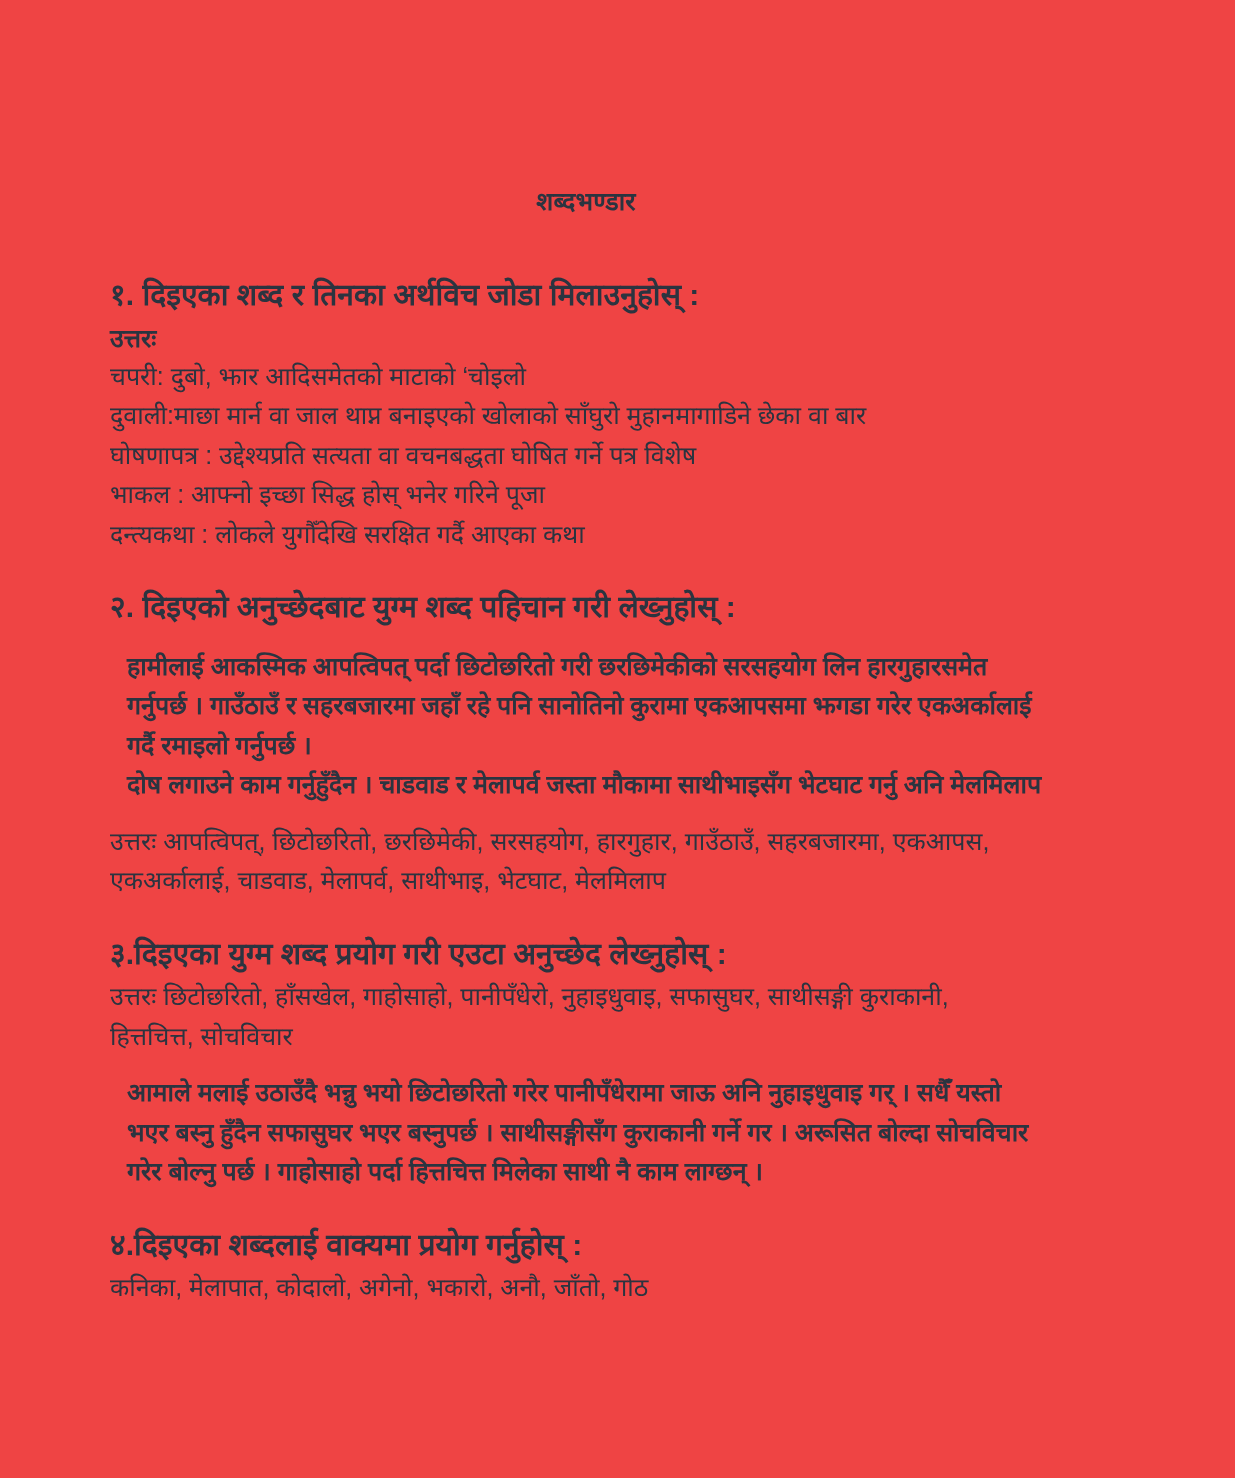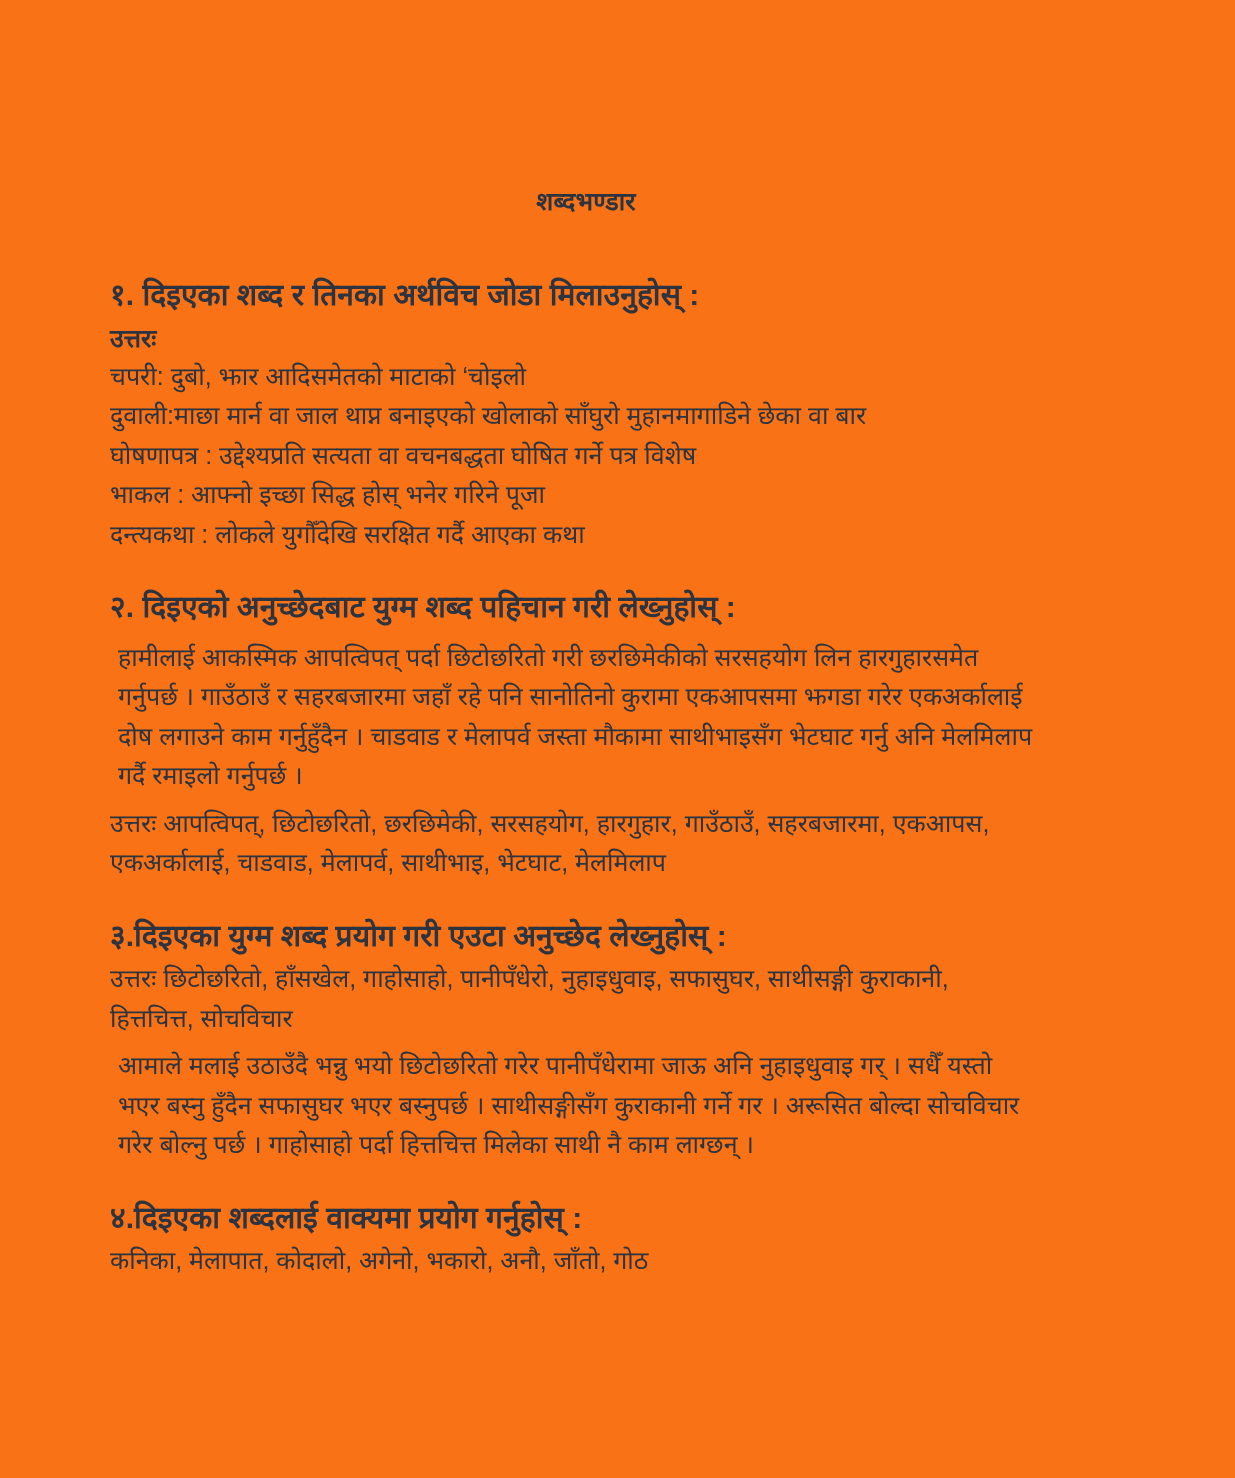--- a/index.html
+++ b/index.html
@@ -15,21 +15,21 @@
     color: #2b3440;
     -webkit-font-smoothing: antialiased;
     overflow: hidden;
   }
   .page {
     position: relative;
     width: 1235px;
     height: 1478px;
     box-sizing: border-box;
     padding: 0;
-    background: #f97316;
+    background: #ef4444;
   }
   .doc-title {
     position: absolute;
     left: 0;
     top: 186px;
     width: 1172px;
     text-align: center;
     font-size: 25px;
     font-weight: 700;
     letter-spacing: 0.2px;
@@ -62,23 +62,23 @@
   }
   .line {
     font-size: 25px;
     font-weight: 400;
     line-height: 1.58;
     margin: 0;
     white-space: nowrap;
   }
   .para {
     font-size: 25px;
-    font-weight: 400;
+    font-weight: 700;
     line-height: 1.58;
-    margin: 8px;
+    margin: 17px;
   }
   .para .ln {
     display: block;
     white-space: nowrap;
   }
 </style>
 </head>
 <body>
 
 <div class="page">
@@ -95,22 +95,22 @@
       <div class="line">घोषणापत्र : उद्देश्यप्रति सत्यता वा वचनबद्धता घोषित गर्ने पत्र विशेष</div>
       <div class="line">भाकल : आफ्नो इच्छा सिद्ध होस् भनेर गरिने पूजा</div>
       <div class="line">दन्त्यकथा : लोकले युगौँदेखि सरक्षित गर्दै आएका कथा</div>
     </div>
 
     <div class="section">
       <div class="q-heading">२. दिइएको अनुच्छेदबाट युग्म शब्द पहिचान गरी लेख्नुहोस् :</div>
       <div class="para">
         <span class="ln">हामीलाई आकस्मिक आपत्विपत् पर्दा छिटोछरितो गरी छरछिमेकीको सरसहयोग लिन हारगुहारसमेत</span>
         <span class="ln">गर्नुपर्छ । गाउँठाउँ र सहरबजारमा जहाँ रहे पनि सानोतिनो कुरामा एकआपसमा झगडा गरेर एकअर्कालाई</span>
+        <span class="ln">गर्दै रमाइलो गर्नुपर्छ ।</span>
         <span class="ln">दोष लगाउने काम गर्नुहुँदैन । चाडवाड र मेलापर्व जस्ता मौकामा साथीभाइसँग भेटघाट गर्नु अनि मेलमिलाप</span>
-        <span class="ln">गर्दै रमाइलो गर्नुपर्छ ।</span>
       </div>
       <div class="line">उत्तरः आपत्विपत्, छिटोछरितो, छरछिमेकी, सरसहयोग, हारगुहार, गाउँठाउँ, सहरबजारमा, एकआपस,</div>
       <div class="line">एकअर्कालाई, चाडवाड, मेलापर्व, साथीभाइ, भेटघाट, मेलमिलाप</div>
     </div>
 
     <div class="section">
       <div class="q-heading">३.दिइएका युग्म शब्द प्रयोग गरी एउटा अनुच्छेद लेख्नुहोस् :</div>
       <div class="line">उत्तरः छिटोछरितो, हाँसखेल, गाहोसाहो, पानीपँधेरो, नुहाइधुवाइ, सफासुघर, साथीसङ्गी कुराकानी,</div>
       <div class="line">हित्तचित्त, सोचविचार</div>
       <div class="para">

